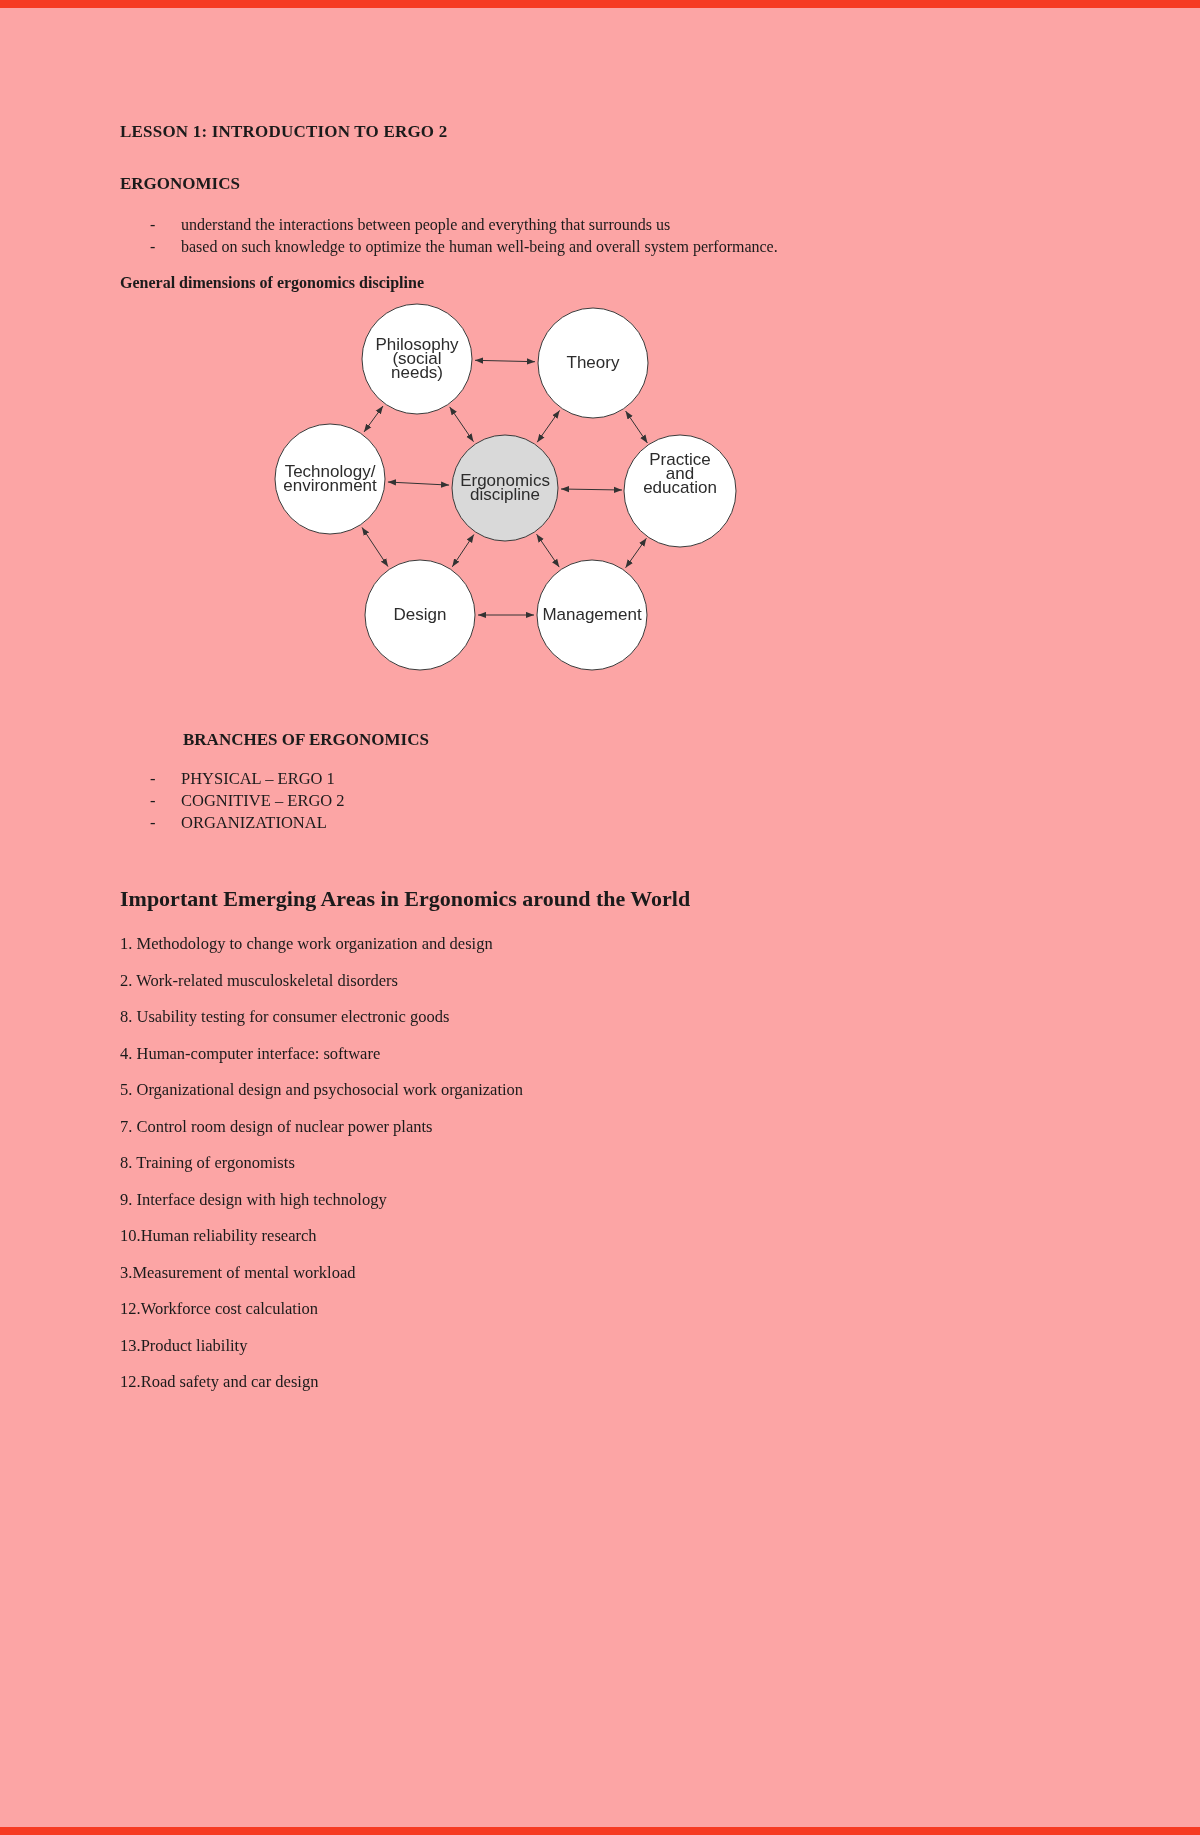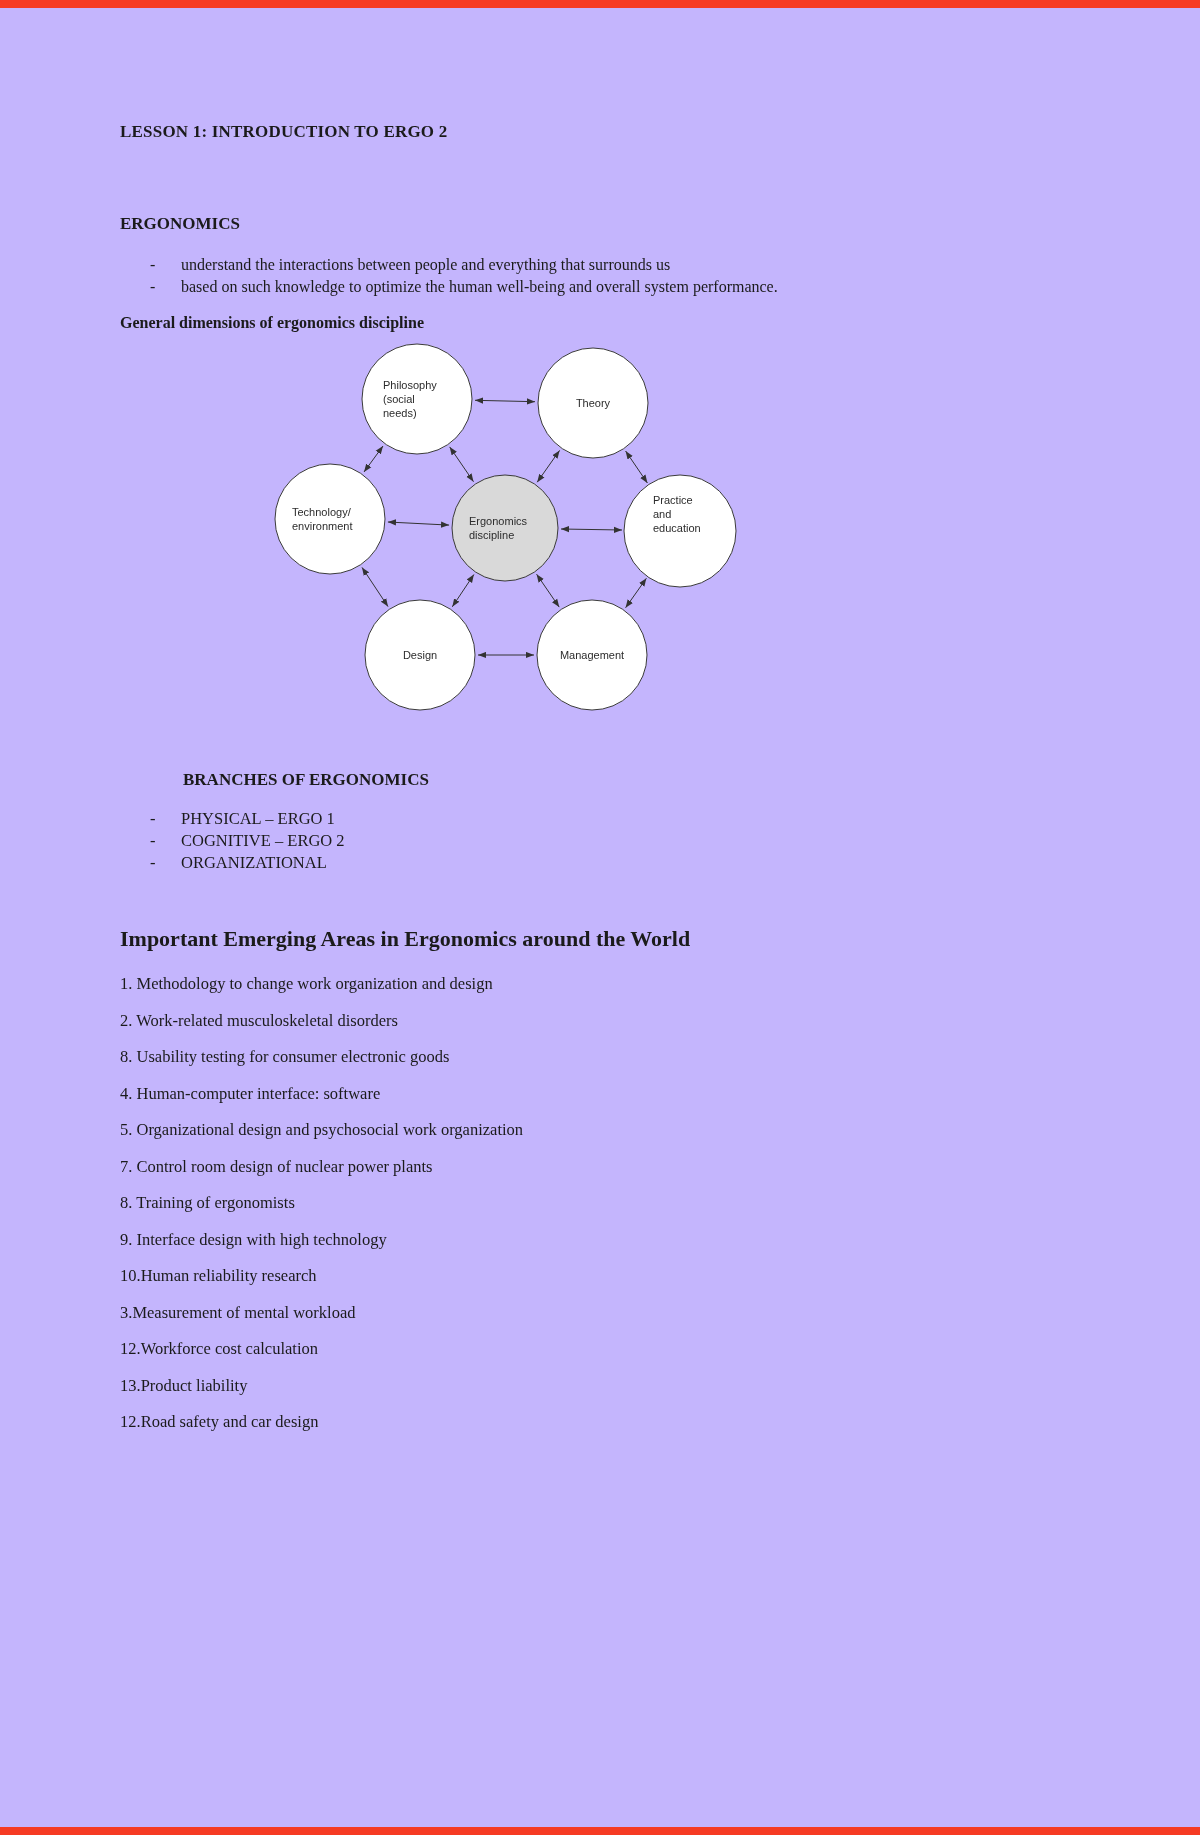--- a/index.html
+++ b/index.html
@@ -2,21 +2,21 @@
 <html><head>
 <meta charset="utf-8">
 <style>
   * { margin: 0; padding: 0; box-sizing: border-box; }
   html, body { background: #ffffff; }
   .page {
     position: relative;
     width: 1200px;
     height: 1835px;
     margin: 0 auto;
-    background: #c4b5fd;
+    background: #fca5a5;
     font-family: "Liberation Serif", serif;
     color: #1b1b1b;
     overflow: hidden;
   }
   .edge-bar {
     position: absolute;
     left: 0;
     width: 100%;
     height: 8px;
     background: #f63b23;
@@ -29,21 +29,21 @@
     width: 100%;
   }
   .doc-title {
     font-size: 17px;
     font-weight: bold;
     letter-spacing: 0.2px;
   }
   .section-heading {
     font-size: 17px;
     font-weight: bold;
-    margin-top: 72px;
+    margin-top: 32px;
   }
   .dash-list { margin-top: 20px; }
   .dash-item {
     display: flex;
     margin-left: 30px;
     font-size: 16px;
     line-height: 22px;
   }
   .dash-item .dash {
     width: 31px;
@@ -63,22 +63,22 @@
     height: 382px;
     margin: 8px 0 0 150px;
     font-family: "Liberation Sans", sans-serif;
   }
   .diagram svg { position: absolute; left: 0; top: 0; }
   .node-label {
     position: absolute;
     display: flex;
     align-items: center;
     justify-content: center;
-    text-align: left;
-    font-size: 11px;
+    text-align: center;
+    font-size: 17px;
     line-height: 14px;
     color: #2c2c2c;
     transform: translate(-50%, -50%);
   }
   
   .branches-heading {
     font-size: 17px;
     font-weight: bold;
     margin-top: 48px;
     margin-left: 63px;

